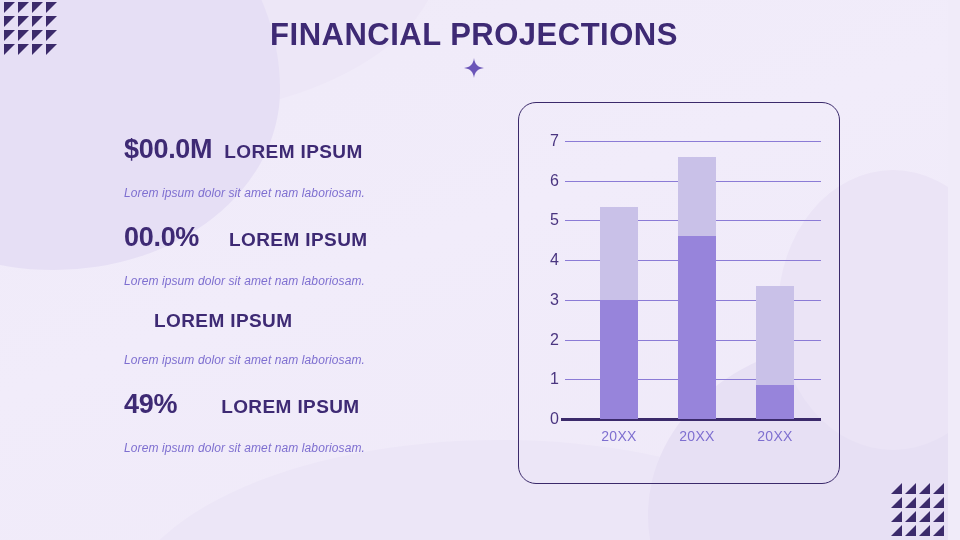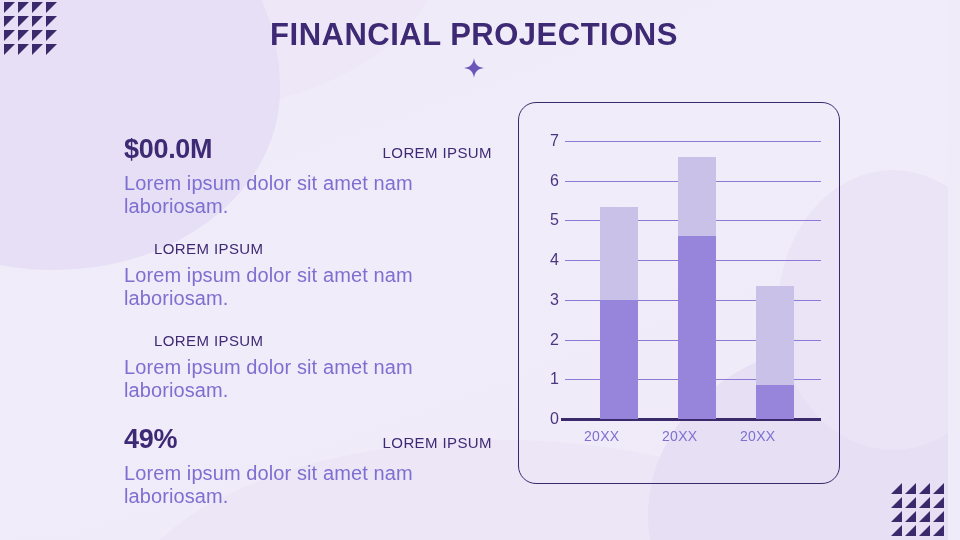--- a/index.html
+++ b/index.html
@@ -137,40 +137,40 @@
   .stat {
     margin-bottom: 22px;
   }
   .stat:last-child {
     margin-bottom: 0;
   }
   .stat-head {
     display: flex;
     align-items: baseline;
     white-space: nowrap;
-    justify-content: space-between;
   }
   .stat-value {
     font-size: 27px;
     font-weight: bold;
     color: #3E2A74;
     letter-spacing: -0.3px;
   }
   .stat-label {
-    font-size: 15px;
-    font-weight: normal;
+    font-size: 19px;
+    font-weight: bold;
     color: #3E2A74;
     letter-spacing: 0.4px;
     margin-left: 12px;
   }
   .stat-desc {
-    font-size: 20px;
+    font-size: 12px;
     color: #7E6FD0;
-    margin-top: 7px;
+    margin-top: 21px;
     letter-spacing: 0.1px;
+    font-style: italic;
   }
   
   .stat-1 .stat-label { margin-left: 12px; }
   .stat-2 .stat-label { margin-left: 30px; }
   .stat-3 .stat-label { margin-left: 30px; }
   .stat-4 .stat-label { margin-left: 44px; }
 
   
   #chart-card {
     position: absolute;
@@ -227,20 +227,21 @@
     position: absolute;
     width: 100%;
     background: #9784DB;
     left: 0;
     bottom: 0;
   }
   .xtick {
     position: absolute;
     top: 287px;
     width: 70px;
+    text-align: center;
     font-size: 14px;
     color: #7E6FD0;
     letter-spacing: 0.3px;
   }
 </style>
 </head>
 <body>
 
 <div id="slide">
 
@@ -298,20 +299,21 @@
   <div id="stats">
     <div class="stat stat-1">
       <div class="stat-head">
         <span class="stat-value">$00.0M</span>
         <span class="stat-label">LOREM IPSUM</span>
       </div>
       <div class="stat-desc">Lorem ipsum dolor sit amet nam laboriosam.</div>
     </div>
     <div class="stat stat-2">
       <div class="stat-head">
+        <span class="stat-value">00.0%</span>
         <span class="stat-label">LOREM IPSUM</span>
       </div>
       <div class="stat-desc">Lorem ipsum dolor sit amet nam laboriosam.</div>
     </div>
     <div class="stat stat-3">
       <div class="stat-head">
         <span class="stat-label">LOREM IPSUM</span>
       </div>
       <div class="stat-desc">Lorem ipsum dolor sit amet nam laboriosam.</div>
     </div>

